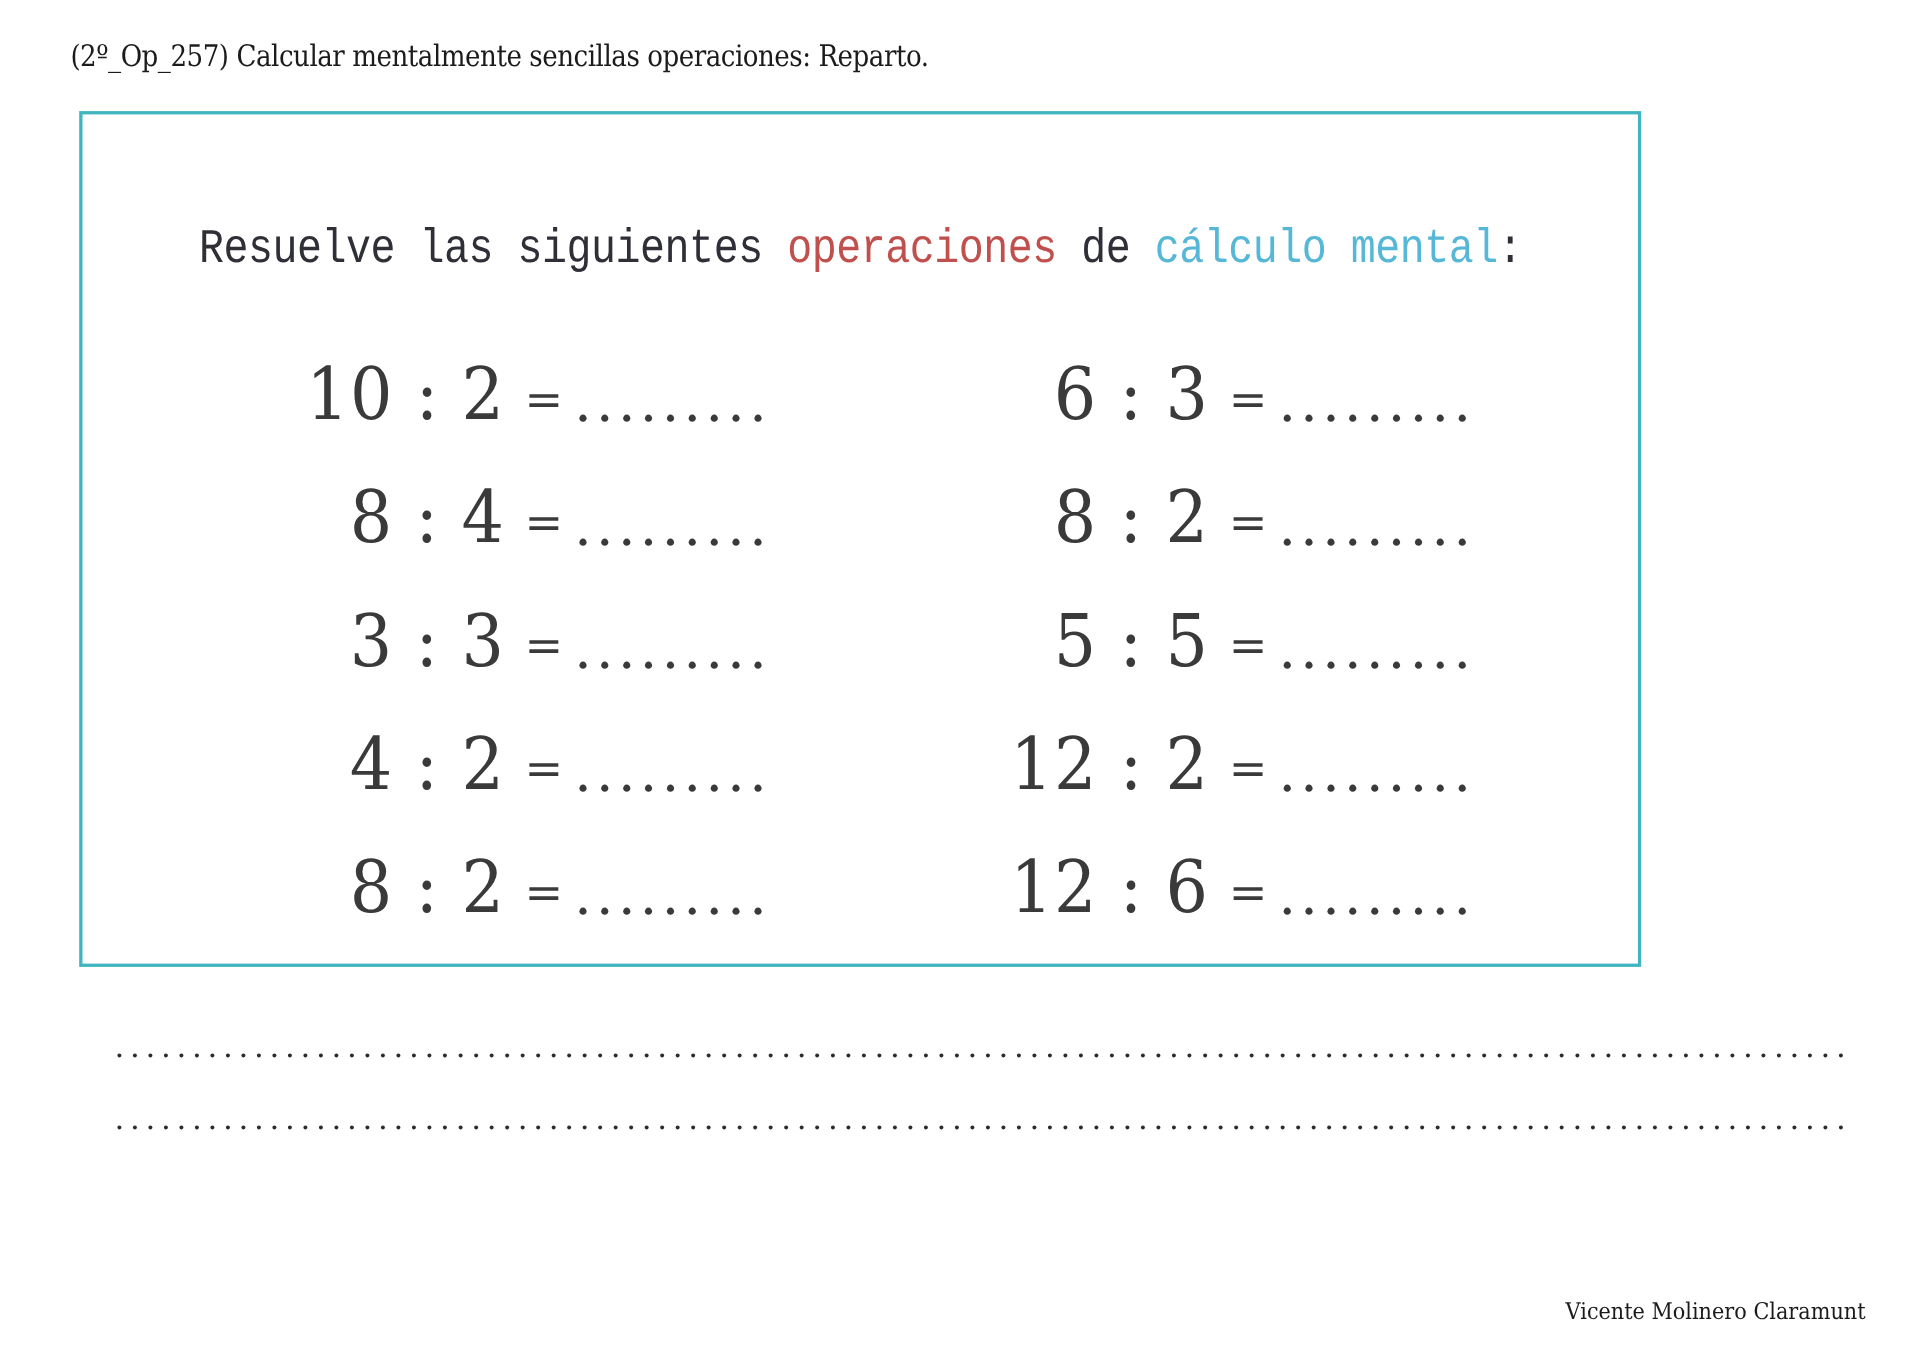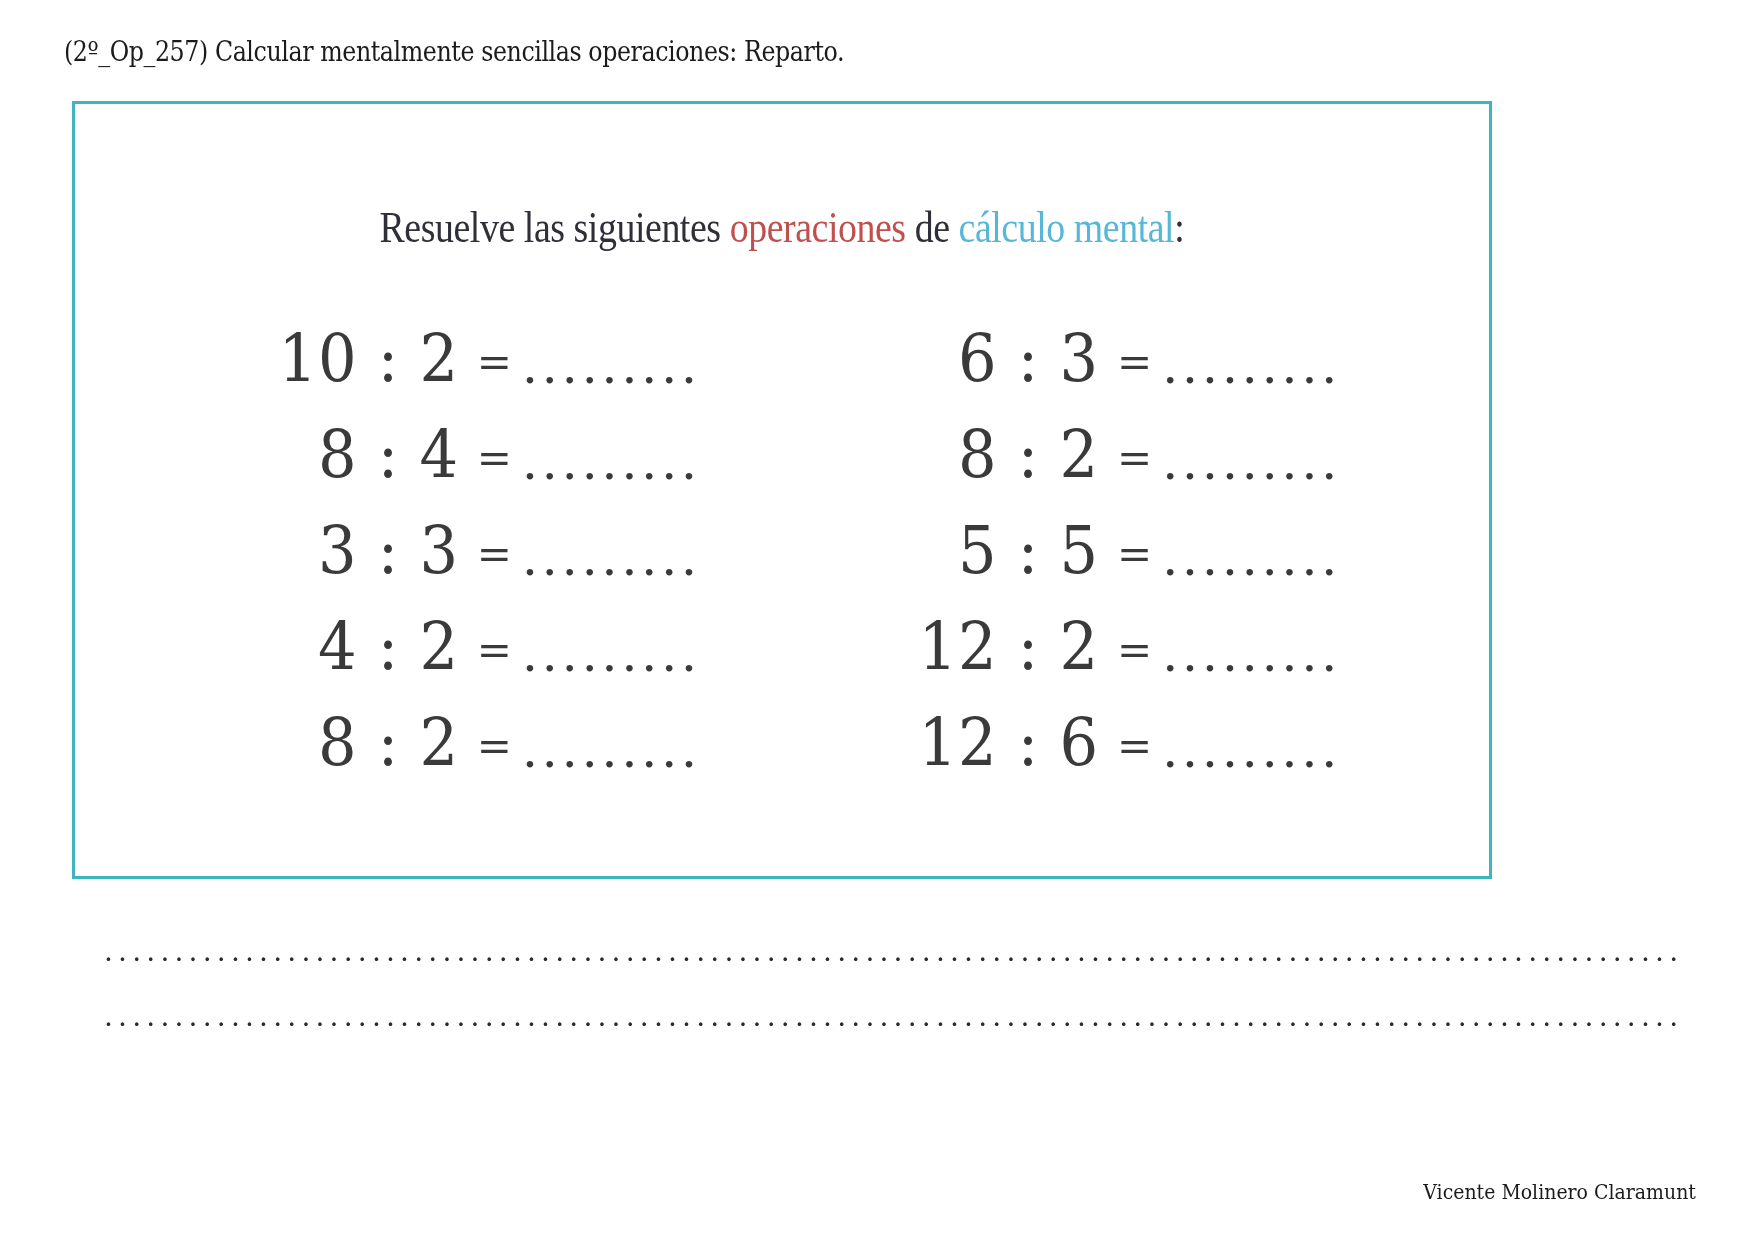--- a/index.html
+++ b/index.html
@@ -41,21 +41,21 @@
     box-sizing: border-box;
   }
 
   
   #instruction-line {
     position: absolute;
     left: 0;
     right: 0;
     top: 98px;
     text-align: center;
-    font-family: Liberation Serif, serif;
+    font-family: Liberation Mono, monospace;
     font-size: 44px;
     letter-spacing: -0.5px;
     white-space: nowrap;
     color: #2b2b33;
   }
   #instruction-line > span {
     display: inline-block;
     transform: scaleX(0.86);
     transform-origin: center center;
   }
@@ -69,21 +69,21 @@
     left: 0;
     top: 216px;
     width: 100%;
     display: flex;
     justify-content: center;
     gap: 162px;
   }
   .problem-column {
     display: flex;
     flex-direction: column;
-    gap: 0px;
+    gap: 16px;
   }
   .problem-row {
     display: flex;
     align-items: baseline;
     height: 96px;
     white-space: nowrap;
   }
   .operand-group {
     width: 236px;
     text-align: right;

